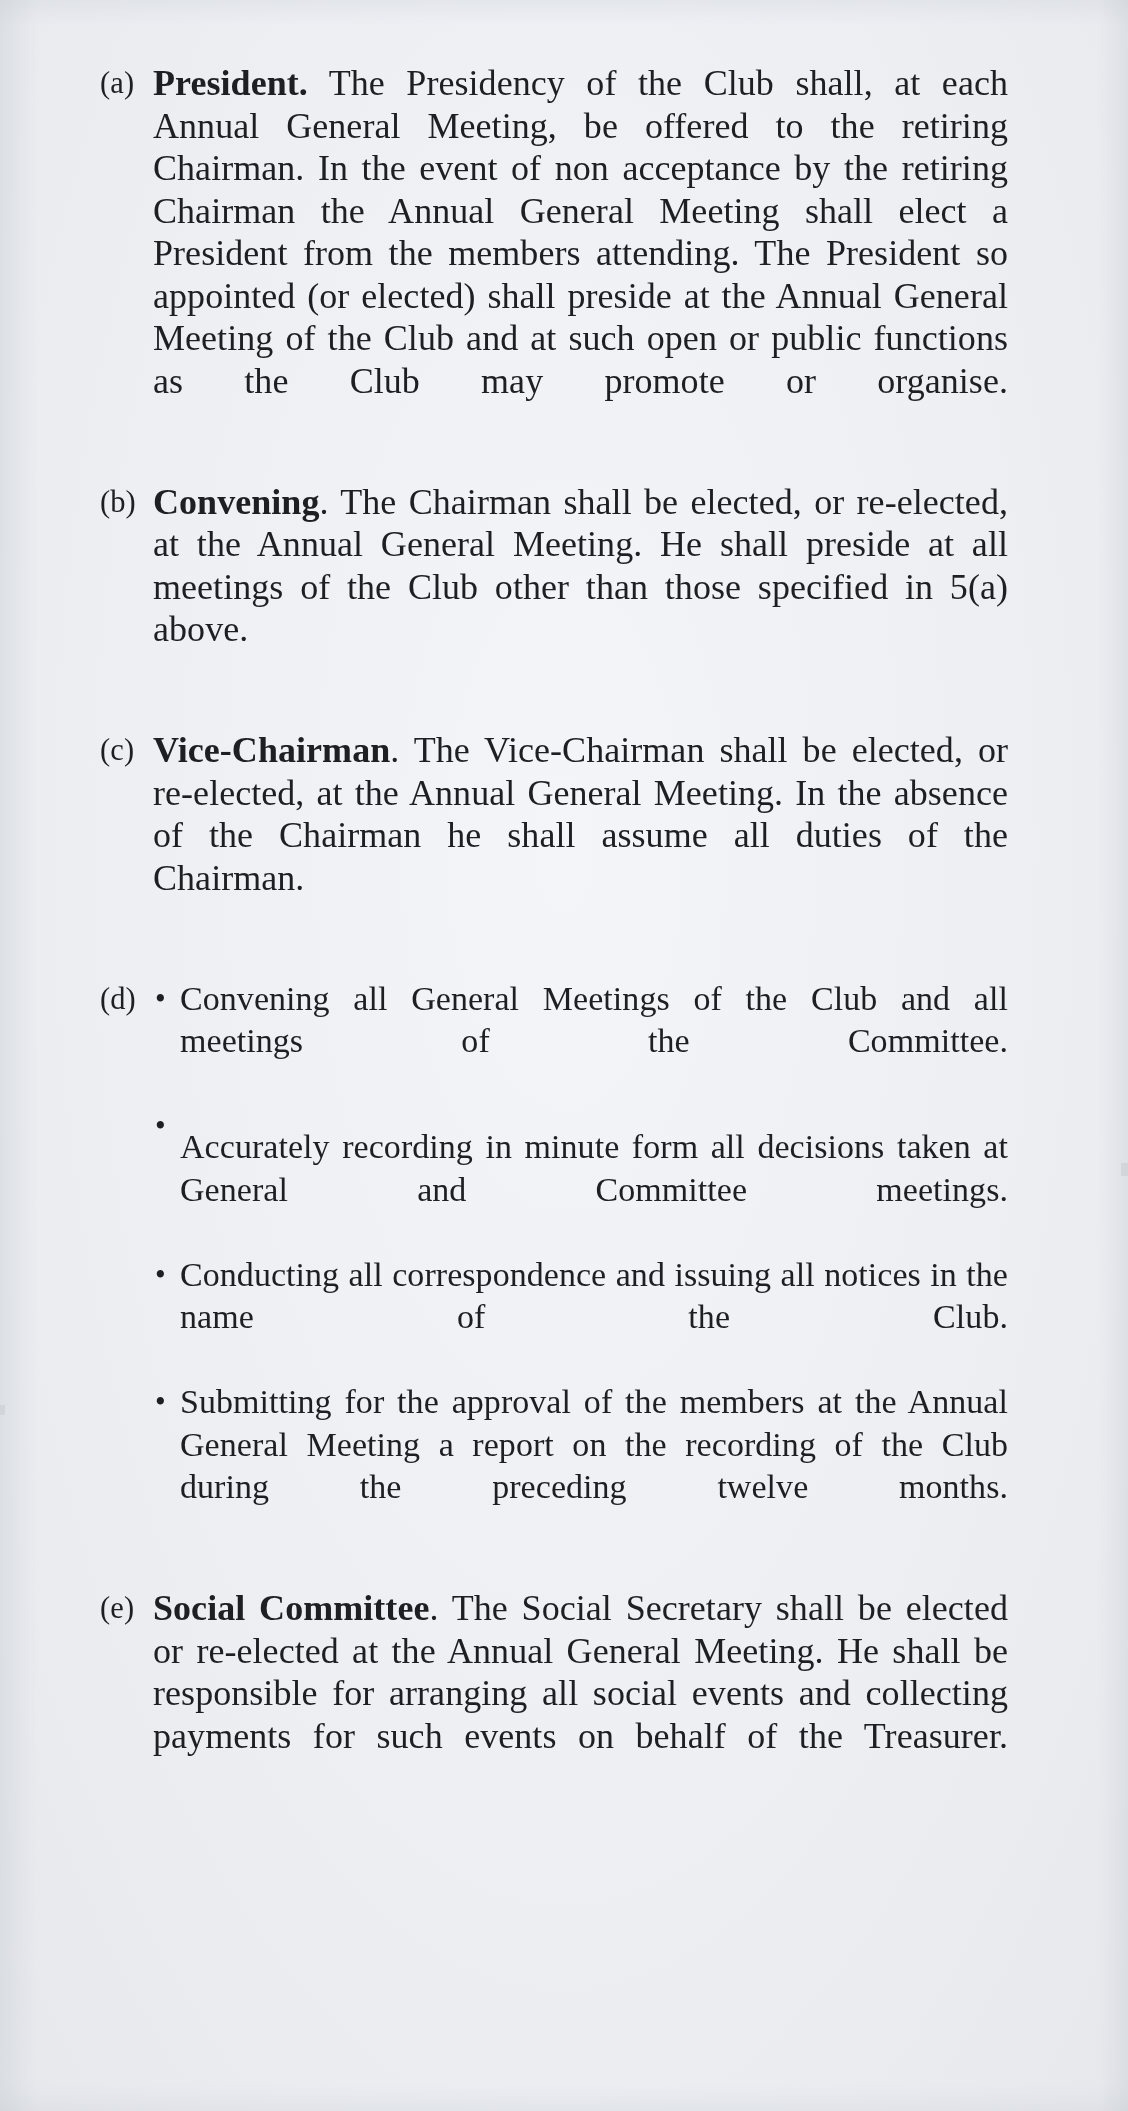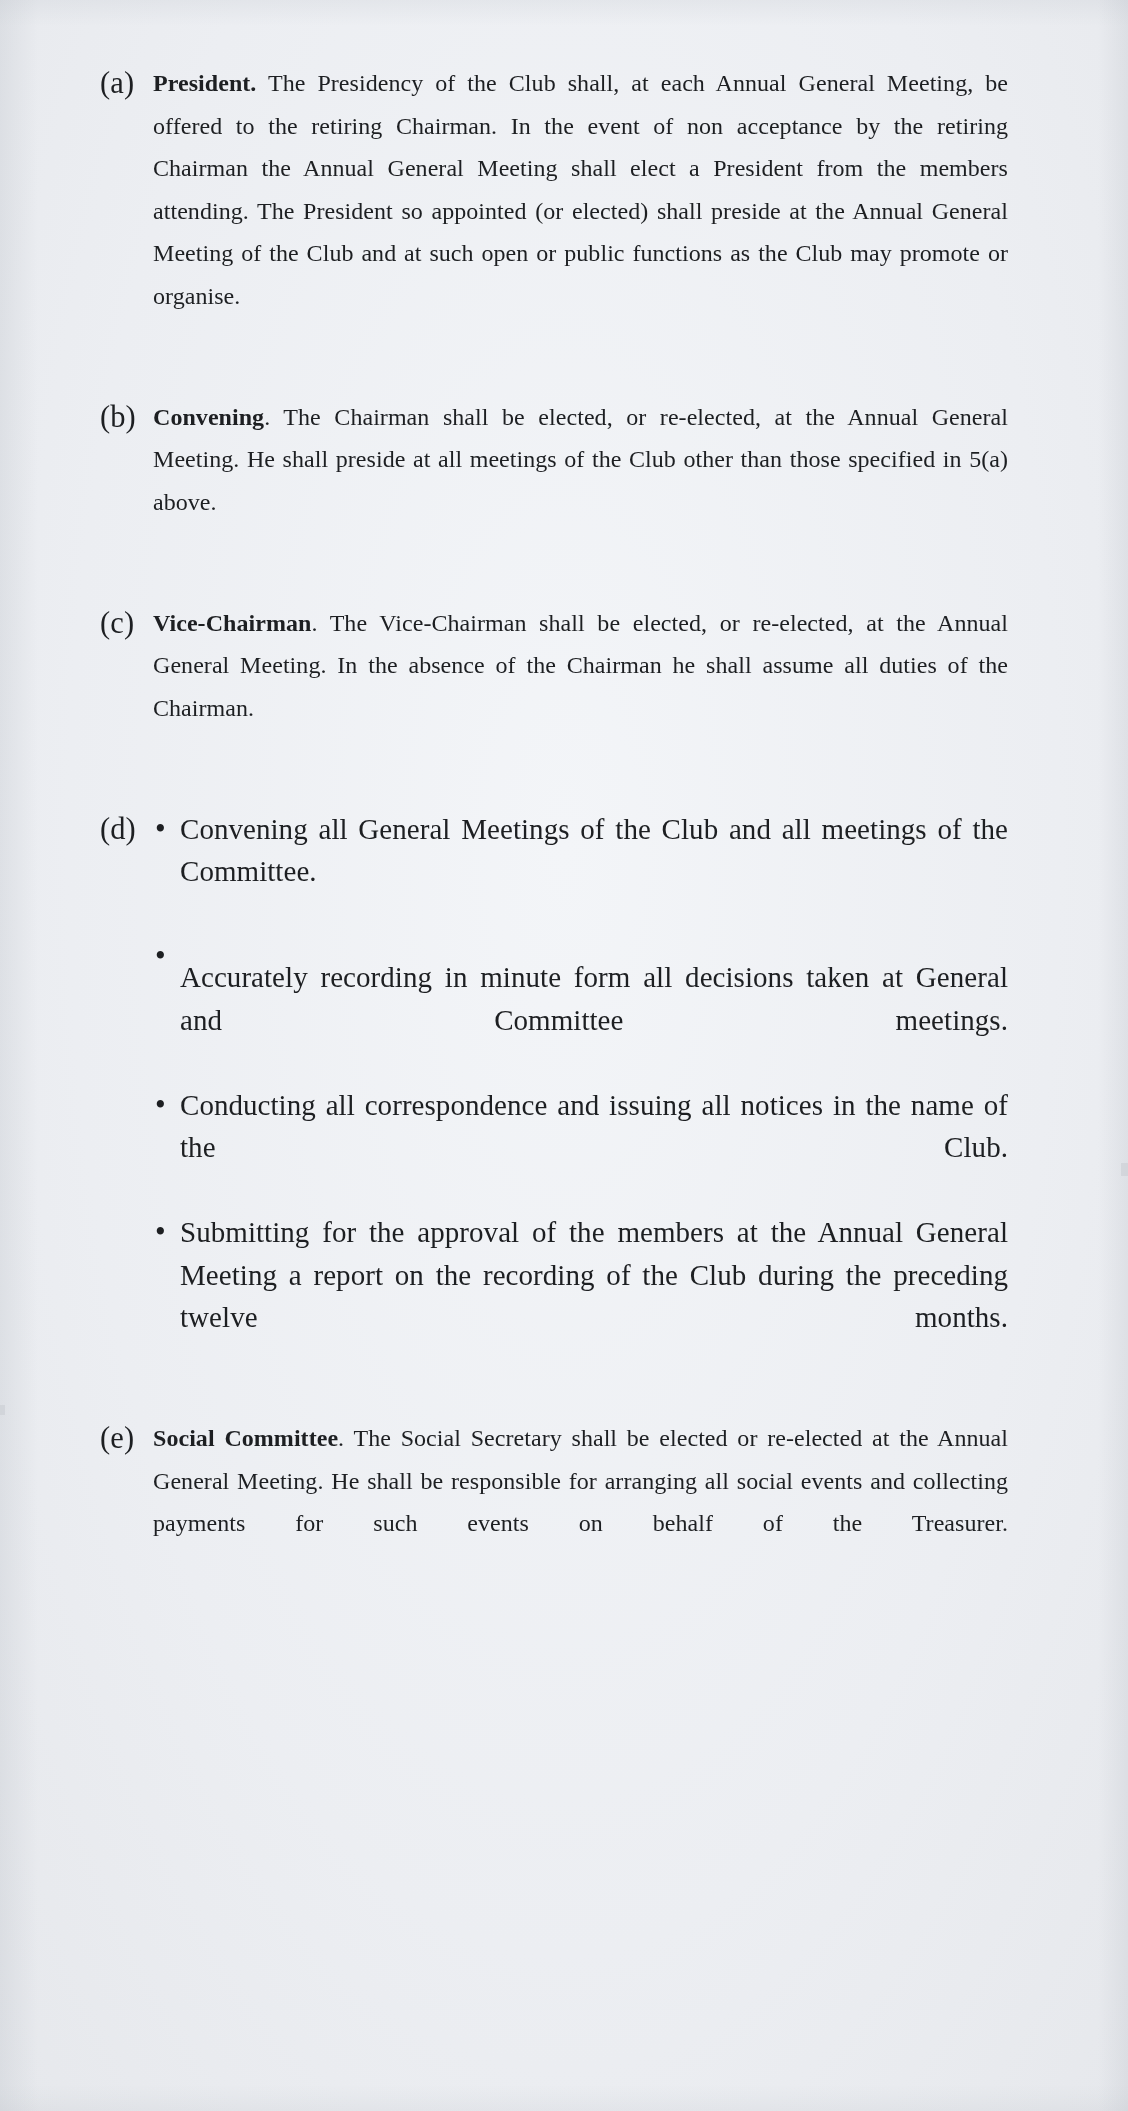--- a/index.html
+++ b/index.html
@@ -58,21 +58,21 @@
     line-height: 42.5px;
     letter-spacing: 0.1px;
     white-space: nowrap;
   }
   .clause-body {
     flex: 1 1 auto;
     min-width: 0;
   }
   .clause-text {
     margin: 0;
-    font-size: 24px;
+    font-size: 36px;
     line-height: 42.5px;
     text-align: justify;
     text-justify: inter-word;
     letter-spacing: 0.05px;
     word-spacing: 0.2px;
     hyphens: none;
   }
   .clause-text.loose {
     word-spacing: 1.2px;
   }
@@ -97,21 +97,21 @@
     font-size: 30.5px;
     line-height: 42.5px;
     text-align: left;
     padding-left: 2px;
     box-sizing: border-box;
   }
   .bullet-text {
     flex: 1 1 auto;
     min-width: 0;
     margin: 0;
-    font-size: 29px;
+    font-size: 34px;
     line-height: 42.5px;
     text-align: justify;
     text-justify: inter-word;
     letter-spacing: 0.05px;
     hyphens: none;
   }
   .bullet-text.loose {
     word-spacing: 1.4px;
     margin-top: 21px;
   }

